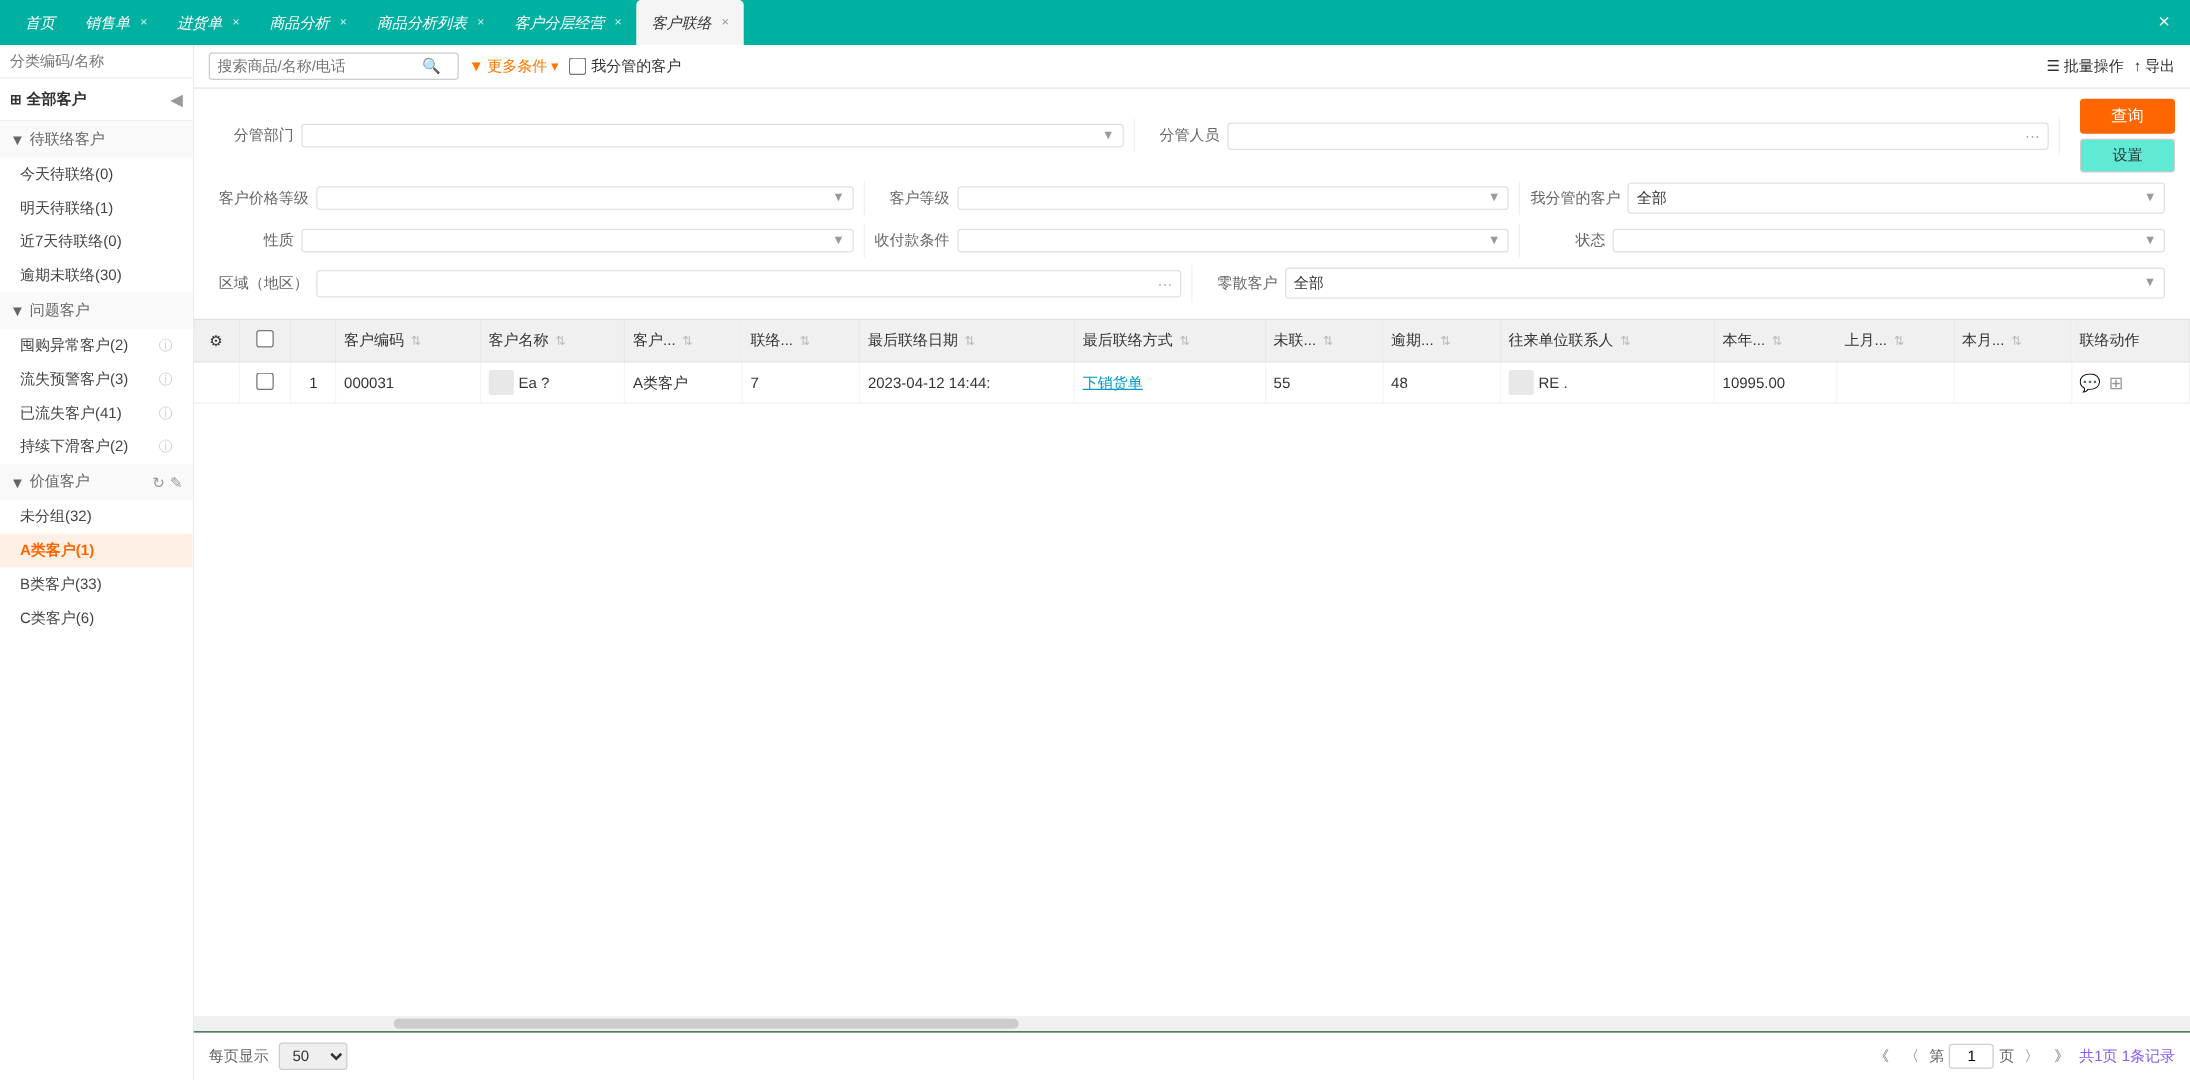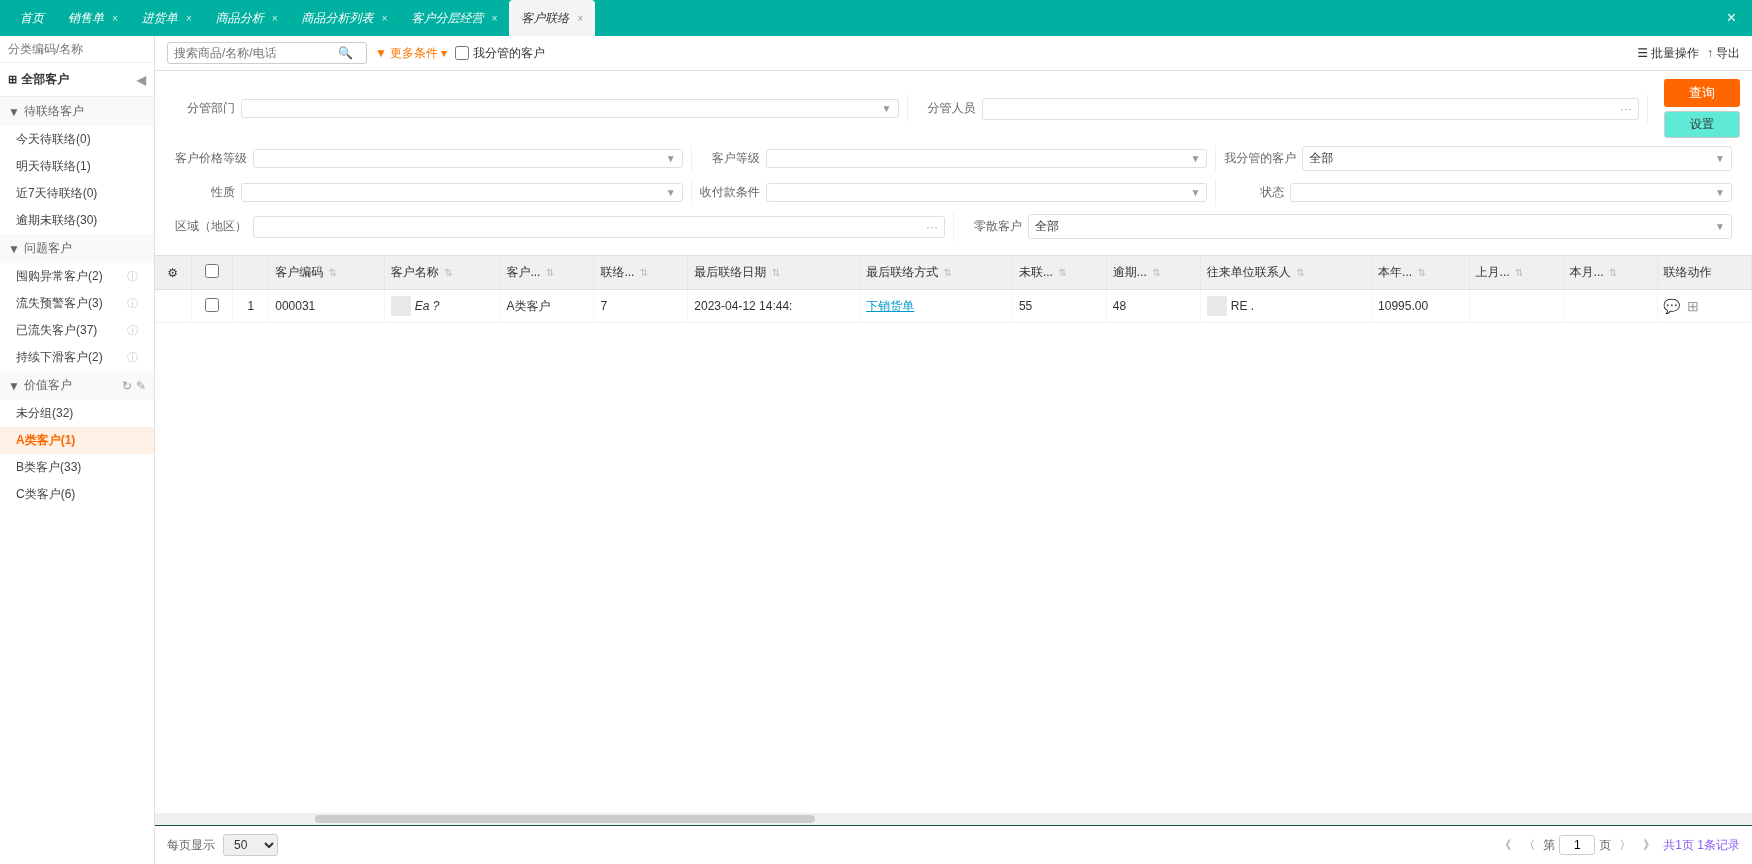--- a/index.html
+++ b/index.html
@@ -141,21 +141,21 @@
     .scrollbar-area { background: #f0f0f0; height: 12px; overflow: hidden; display: flex; align-items: center; }
     .scrollbar-thumb { background: #ccc; border-radius: 6px; height: 8px; width: 500px; margin-left: 160px; }
 
     
     .checkbox { width: 14px; height: 14px; cursor: pointer; }
 
     
     .action-icons { display: flex; gap: 6px; align-items: center; }
     .action-icon { color: #999; cursor: pointer; font-size: 14px; }
 
-    .customer-name-cell { display: flex; align-items: center; gap: 4px; font-style: italic; }
+    .customer-name-cell { display: flex; align-items: center; gap: 4px; }
     .customer-avatar { width: 20px; height: 20px; background: #e8e8e8; border-radius: 2px; display: inline-block; }
   </style>
 </head>
 <body>
 
 <div class="top-nav">
   <div class="nav-item nav-home">
     <span>首页</span>
   </div>
   <div class="nav-item">
@@ -226,21 +226,21 @@
       </div>
       <div class="sidebar-item">
         <span>囤购异常客户(2)</span>
         <span style="margin-left:auto;color:#ccc;font-size:11px;">ⓘ</span>
       </div>
       <div class="sidebar-item">
         <span>流失预警客户(3)</span>
         <span style="margin-left:auto;color:#ccc;font-size:11px;">ⓘ</span>
       </div>
       <div class="sidebar-item">
-        <span>已流失客户(37)</span>
+        <span>已流失客户(41)</span>
         <span style="margin-left:auto;color:#ccc;font-size:11px;">ⓘ</span>
       </div>
       <div class="sidebar-item">
         <span>持续下滑客户(2)</span>
         <span style="margin-left:auto;color:#ccc;font-size:11px;">ⓘ</span>
       </div>
     </div>
 
     <div class="sidebar-section">
       <div class="sidebar-group-header">

